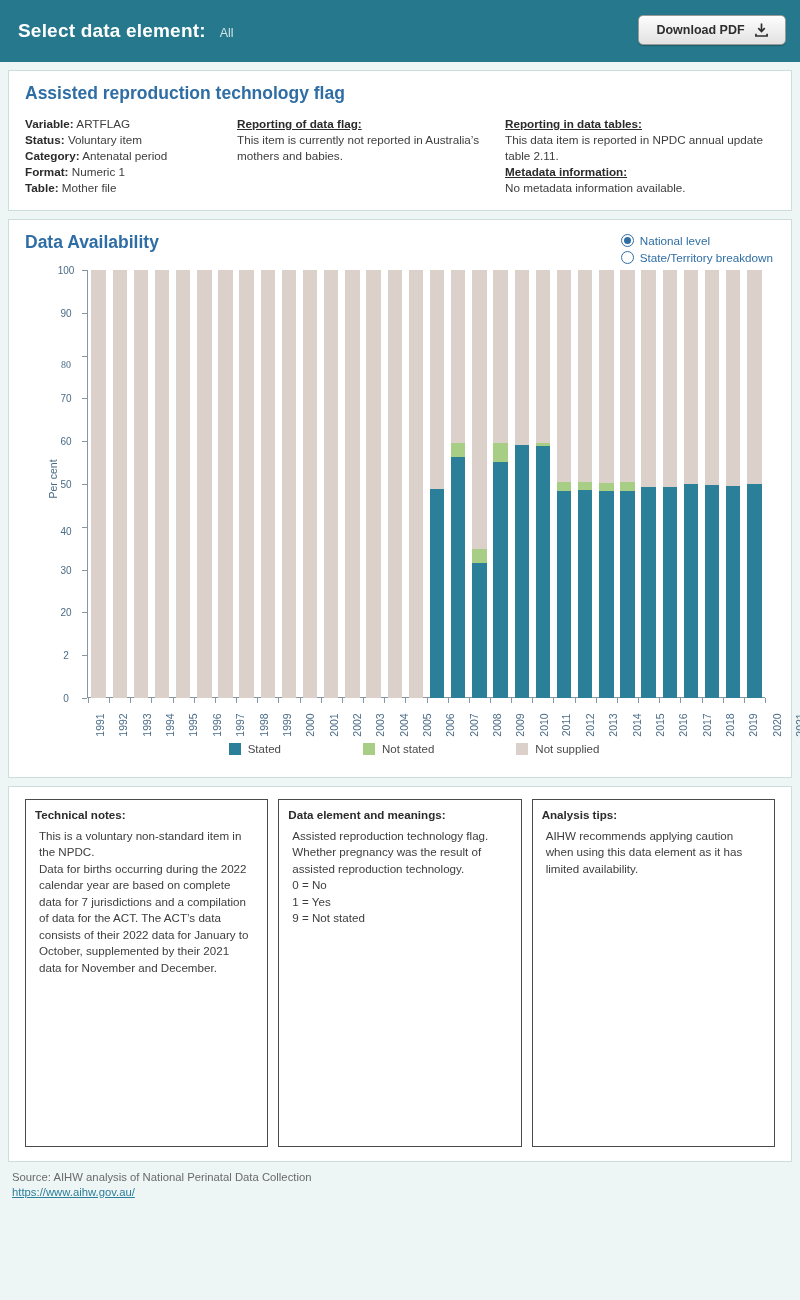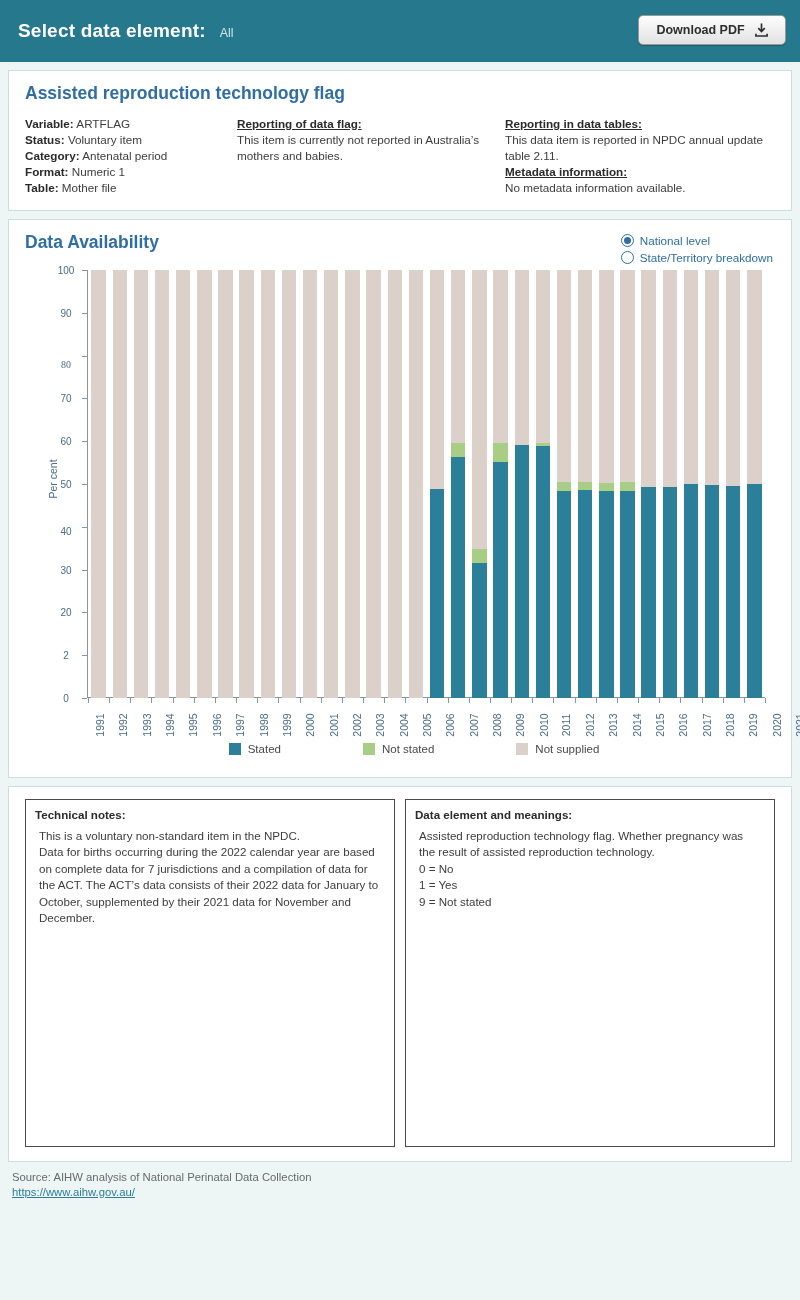--- a/index.html
+++ b/index.html
@@ -568,19 +568,23 @@
       <p style="white-space:pre-wrap">This is a voluntary non-standard item in the NPDC.
 Data for births occurring during the 2022 calendar year are based on complete data for 7 jurisdictions and a compilation of data for the ACT. The ACT’s data consists of their 2022 data for January to October, supplemented by their 2021 data for November and December.</p>
     </div>
     <div class="fi-box">
       <b>Data element and meanings:</b>
       <p style="white-space:pre-wrap">Assisted reproduction technology flag. Whether pregnancy was the result of assisted reproduction technology.
 0 = No
 1 = Yes
 9 = Not stated</p>
     </div>
+    <div class="fi-box">
+      <b>Analysis tips:</b>
+      <p style="white-space:pre-wrap">AIHW recommends applying caution when using this data element as it has limited availability.</p>
+    </div>
   </div>
 </div>
 
 <div class="footer">
   <div>Source: AIHW analysis of National Perinatal Data Collection</div>
   <a href="#">https://www.aihw.gov.au/</a>
 </div>
 
 </body></html>

